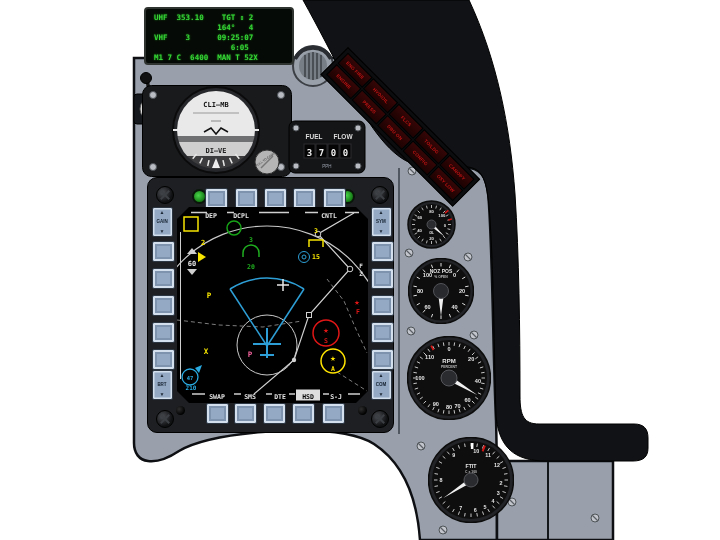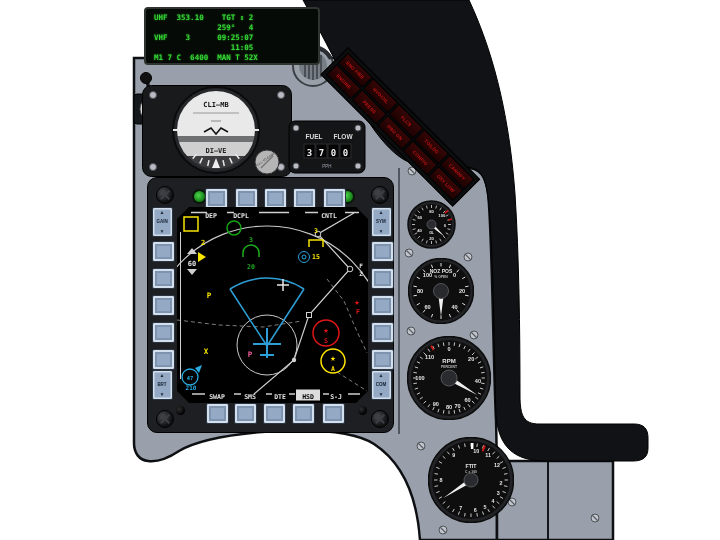--- a/index.html
+++ b/index.html
@@ -1,20 +1,20 @@
 <!DOCTYPE html>
 <html><head>
 <meta charset="utf-8">
 <style>
   html,body{margin:0;padding:0;background:#fff;}
   .stage{position:relative;width:720px;height:540px;background:#ffffff;overflow:hidden;
          font-family:"Liberation Sans",sans-serif;}
   .abs{position:absolute;}
   
-  .ded{position:absolute;left:144px;top:7px;width:176px;height:58px;background:#060a06;
+  .ded{position:absolute;left:144px;top:7px;width:150px;height:58px;background:#060a06;
        border:2px solid #303430;border-radius:4px;box-sizing:border-box;padding:4px 0 0 8px;}
   .dedline{white-space:pre;font:bold 7.5px/10px "DejaVu Sans Mono",monospace;color:#35d635;
            text-shadow:0 0 2px #1e8f1e;}
   
   .warnstrip{position:absolute;left:348px;top:47px;display:grid;grid-template-columns:repeat(5,35px);
              grid-auto-rows:15px;gap:1px;background:#0c0d0f;padding:3px;border:1px solid #000;
              transform:rotate(45deg);transform-origin:0 0;}
   .wlight{display:flex;align-items:center;justify-content:center;background:linear-gradient(#360606,#1d0202);
           border:1px solid #000;color:#c41313;font-size:4.6px;font-weight:bold;letter-spacing:.2px;}
   
@@ -98,23 +98,23 @@
     <line x1="17" y1="15" x2="22" y2="45" stroke="#161616" stroke-width="3.5"></line>
     <circle cx="16" cy="14" r="5.5" fill="#111" stroke="#000"></circle>
     <circle cx="21" cy="45" r="11" fill="#d9d9d9" stroke="#555"></circle>
     <circle cx="18" cy="42" r="5" fill="#f6f6f6"></circle>
     <circle cx="21" cy="45" r="4" fill="#1c1c1c"></circle>
     <line x1="20" y1="55" x2="19" y2="76" stroke="#101010" stroke-width="4"></line>
   </svg>
 
   <div class="ded">
     <div class="dedline">UHF  353.10    TGT ↕ 2</div>
-    <div class="dedline">              259°   4</div>
+    <div class="dedline">              164°   4</div>
     <div class="dedline">VHF    3      09:25:07</div>
-    <div class="dedline">                 11:05</div>
+    <div class="dedline">                 6:05</div>
     <div class="dedline">M1 7 C  6400  MAN T 52X</div>
   </div>
 
   <div class="warnstrip">
     <div class="wlight">ENG FIRE</div>
     <div class="wlight">HYD/OIL</div>
     <div class="wlight">FLCS</div>
     <div class="wlight">TO/LDG</div>
     <div class="wlight">CANOPY</div>
     <div class="wlight">ENGINE</div>

